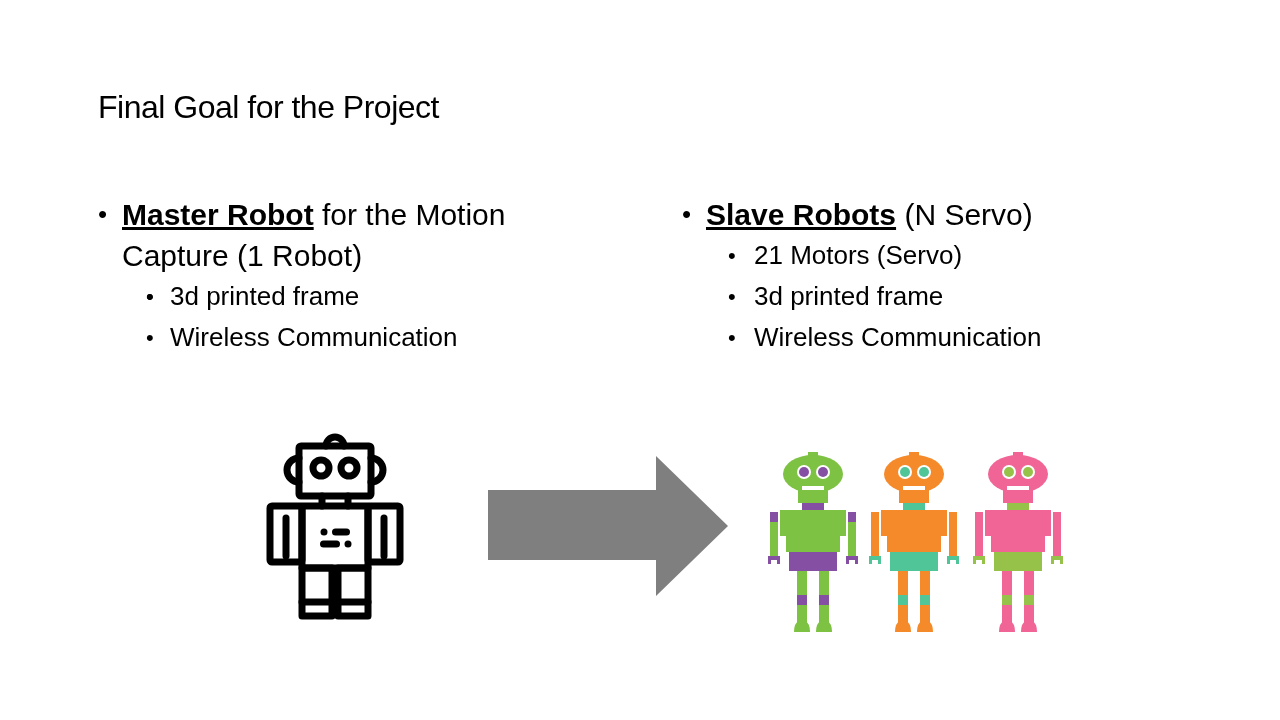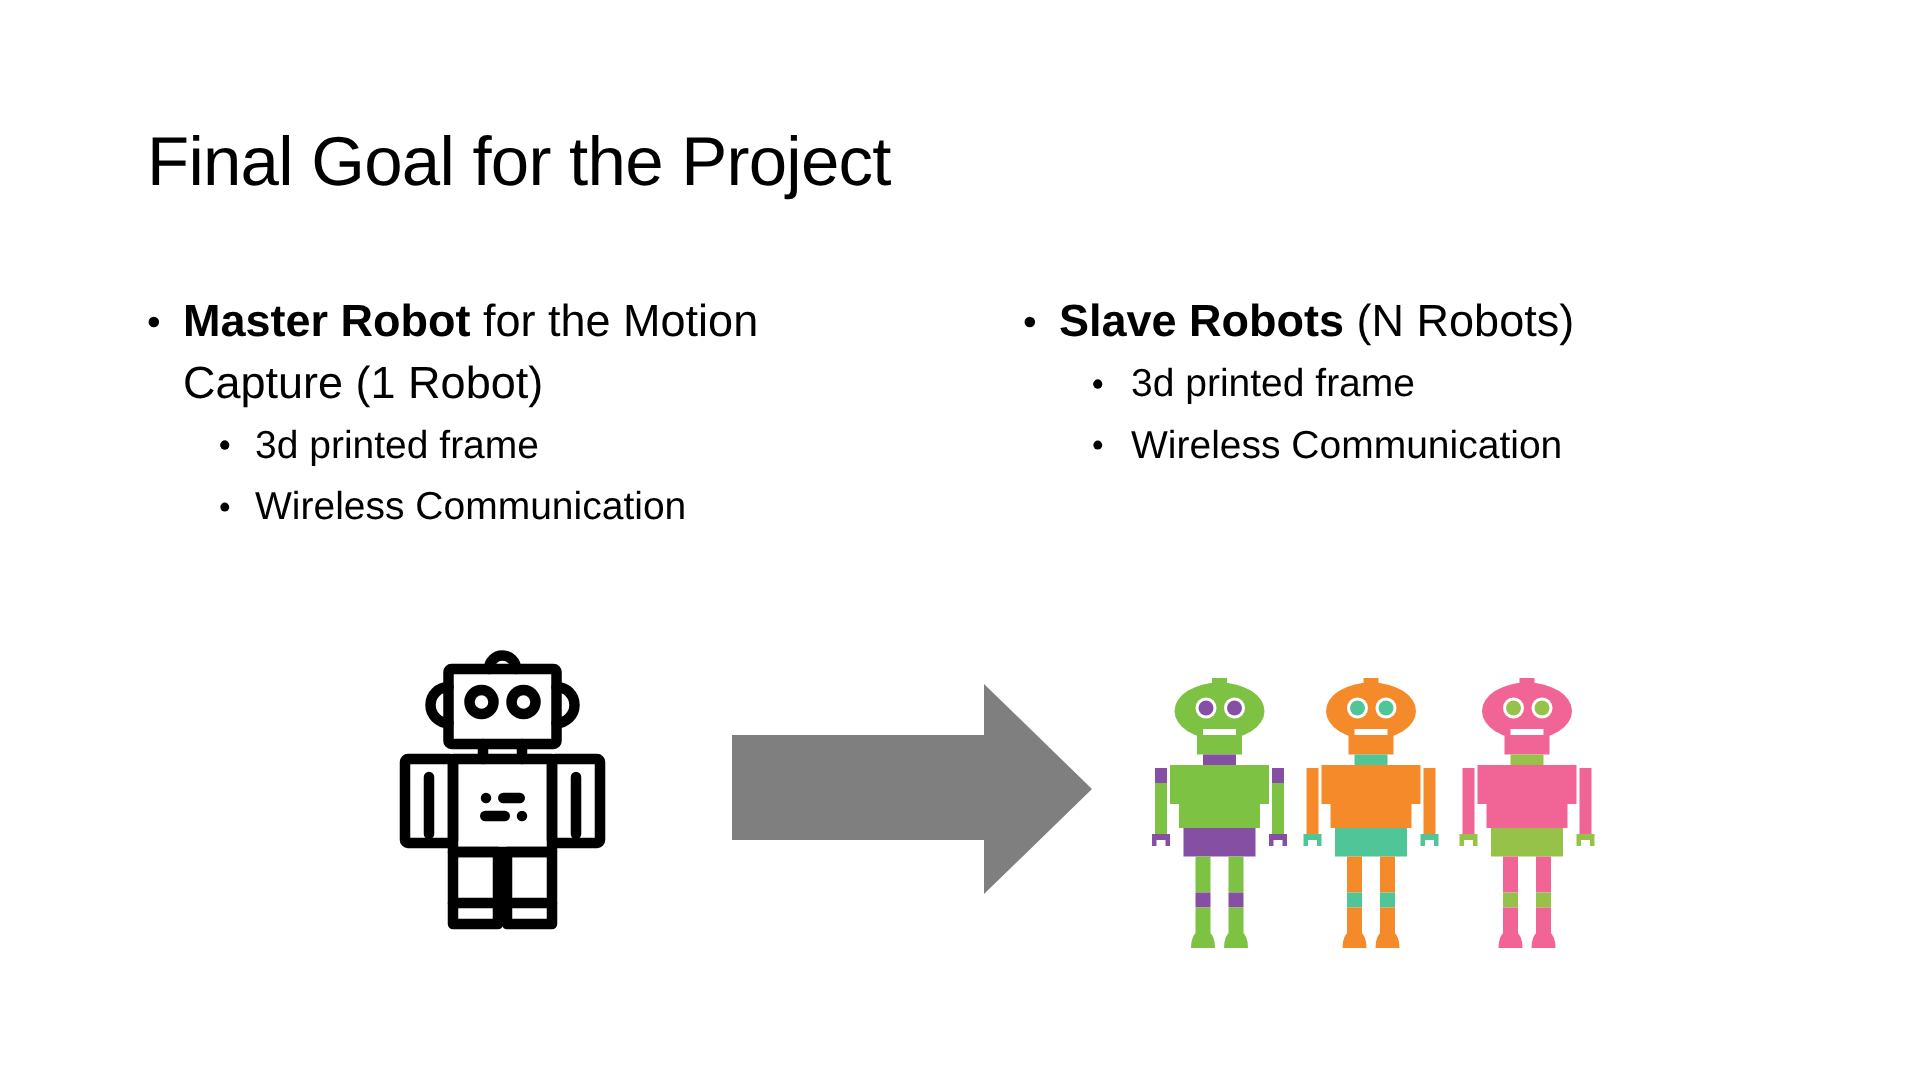--- a/index.html
+++ b/index.html
@@ -1,26 +1,26 @@
 <!DOCTYPE html>
 <html><head>
   <meta charset="utf-8">
   <style>
     html, body { margin: 0; padding: 0; background: #ffffff; }
     body { width: 1280px; height: 720px; position: relative; overflow: hidden;
            font-family: "Liberation Sans", "DejaVu Sans", sans-serif; color: #000; }
     .slide { position: absolute; left: 0; top: 0; width: 1280px; height: 720px; background: #fff; }
-    .title { position: absolute; left: 98px; top: 72px; font-size: 46px; font-weight: 300;
+    .title { position: absolute; left: 98px; top: 72px; font-size: 32px; font-weight: 300;
              letter-spacing: -0.5px; line-height: 70px; white-space: nowrap; }
     .col { position: absolute; }
     .col-left { left: 96px; top: 194px; width: 500px; }
     .col-right { left: 680px; top: 194px; width: 460px; }
     .l1 { position: relative; padding-left: 26px; font-size: 30px; line-height: 41px; }
     .l1 .bullet { position: absolute; left: 2px; top: 0; font-size: 26px; }
-    .l1 b { font-weight: bold; }
+    .l1 b { font-weight: bold; text-decoration: underline; }
     .l2 { position: relative; padding-left: 74px; font-size: 26px; line-height: 41px; white-space: nowrap; }
     .l2 .bullet { position: absolute; left: 50px; top: 0; font-size: 22px; }
     .col-left .l2 { padding-left: 74px; }
     .col-left .l2 .bullet { left: 50px; }
     .col-right .l2 { padding-left: 74px; }
     .col-right .l2 .bullet { left: 48px; }
     .gfx { position: absolute; }
     #master-robot { left: 262px; top: 426px; width: 146px; height: 196px; }
     #arrow { left: 488px; top: 456px; width: 240px; height: 140px; }
     #slave-green { left: 766px; top: 452px; width: 96px; height: 182px; }
@@ -48,24 +48,25 @@
     </div>
     <div class="l2">
       <span class="bullet">•</span>
       <span>Wireless Communication</span>
     </div>
   </div>
 
   <div class="col col-right">
     <div class="l1">
       <span class="bullet">•</span>
-      <b>Slave Robots</b><span> (N Robots)</span>
-    </div>
-    <div class="l2">
-      <span class="bullet">•</span>
+      <b>Slave Robots</b><span> (N Servo)</span>
+    </div>
+    <div class="l2">
+      <span class="bullet">•</span>
+      <span>21 Motors (Servo)</span>
     </div>
     <div class="l2">
       <span class="bullet">•</span>
       <span>3d printed frame</span>
     </div>
     <div class="l2">
       <span class="bullet">•</span>
       <span>Wireless Communication</span>
     </div>
   </div>

